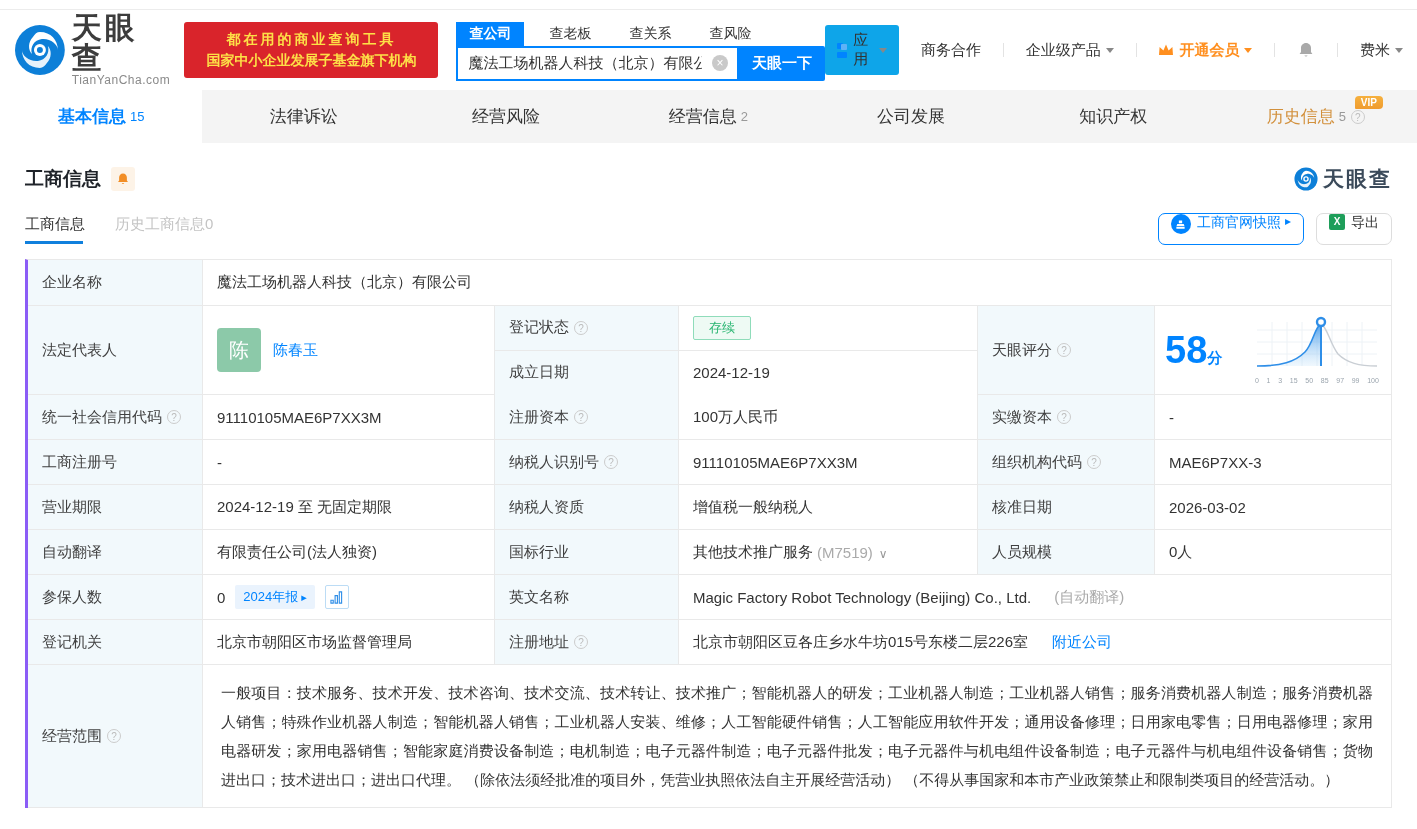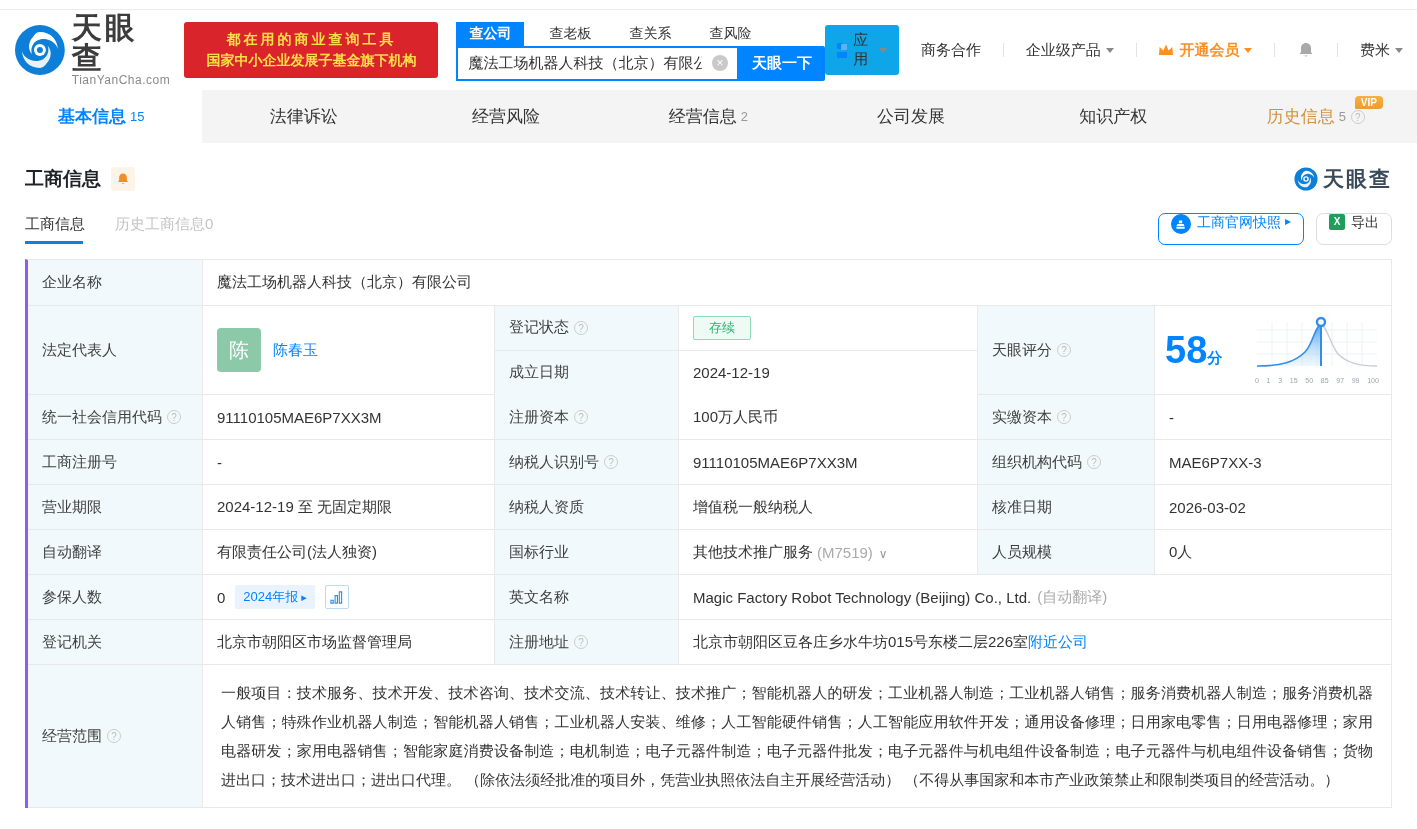--- a/index.html
+++ b/index.html
@@ -394,32 +394,32 @@
       <span class="report-badge">2024年报</span>
       <span class="mini-chart-btn">
         <svg width="13" height="13" viewBox="0 0 14 14">
             <path d="M1 13 L1 10 L3.5 10 L3.5 13 Z M5.5 13 L5.5 5 L8 5 L8 13 Z M10 13 L10 1 L12.5 1 L12.5 13 Z" fill="none" stroke="#2e8ee8" stroke-width="1.2"></path>
           </svg>
       </span>
     </div>
     <div class="cell lbl">英文名称</div>
     <div class="cell span-46">
       <span>Magic Factory Robot Technology (Beijing) Co., Ltd.</span>
-      <span class="gray" style="margin-left:6px">(自动翻译)</span>
+      <span class="gray" style="margin-left:23px">(自动翻译)</span>
     </div>
 
     <div class="cell lbl">登记机关</div>
     <div class="cell">北京市朝阳区市场监督管理局</div>
     <div class="cell lbl">
       <span>注册地址</span>
         <span class="help-icon"></span>
     </div>
     <div class="cell span-46">
       <span>北京市朝阳区豆各庄乡水牛坊015号东楼二层226室</span>
-      <span class="link" style="margin-left:0">附近公司</span>
+      <span class="link" style="margin-left:24px">附近公司</span>
     </div>
 
     <div class="cell lbl">
       <span>经营范围</span>
         <span class="help-icon"></span>
     </div>
     <div class="cell span-rest scope-cell">一般项目：技术服务、技术开发、技术咨询、技术交流、技术转让、技术推广；智能机器人的研发；工业机器人制造；工业机器人销售；服务消费机器人制造；服务消费机器人销售；特殊作业机器人制造；智能机器人销售；工业机器人安装、维修；人工智能硬件销售；人工智能应用软件开发；通用设备修理；日用家电零售；日用电器修理；家用电器研发；家用电器销售；智能家庭消费设备制造；电机制造；电子元器件制造；电子元器件批发；电子元器件与机电组件设备制造；电子元器件与机电组件设备销售；货物进出口；技术进出口；进出口代理。 （除依法须经批准的项目外，凭营业执照依法自主开展经营活动） （不得从事国家和本市产业政策禁止和限制类项目的经营活动。）</div>
 
   </div>
 </div>

